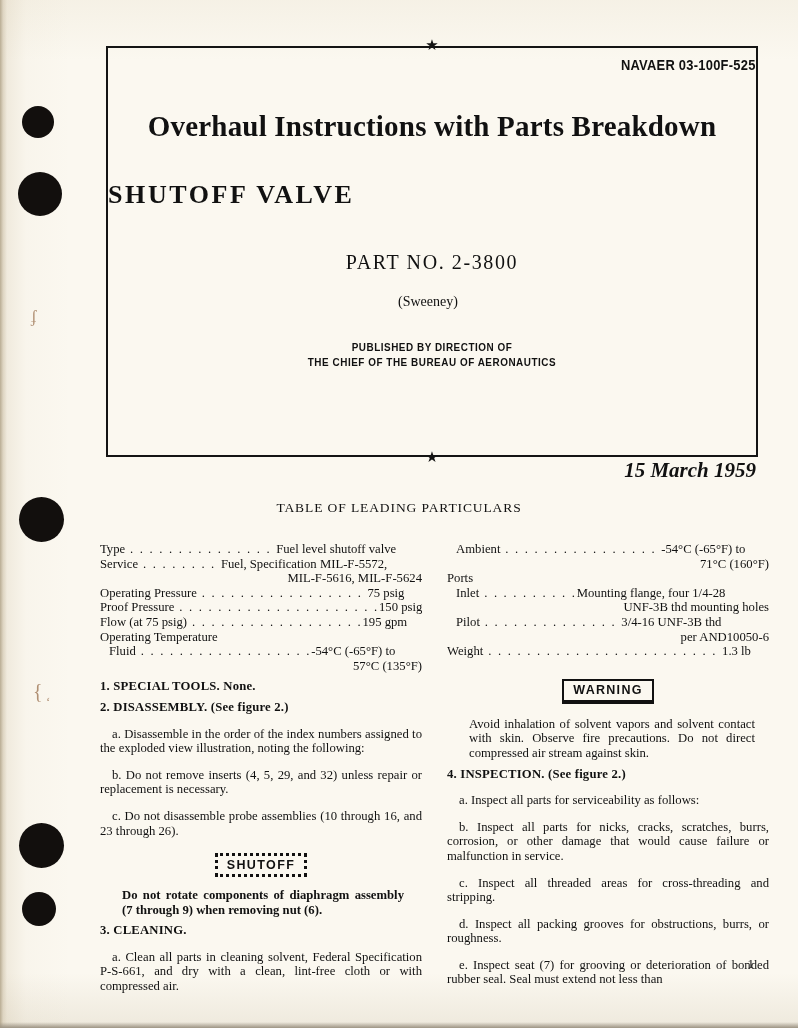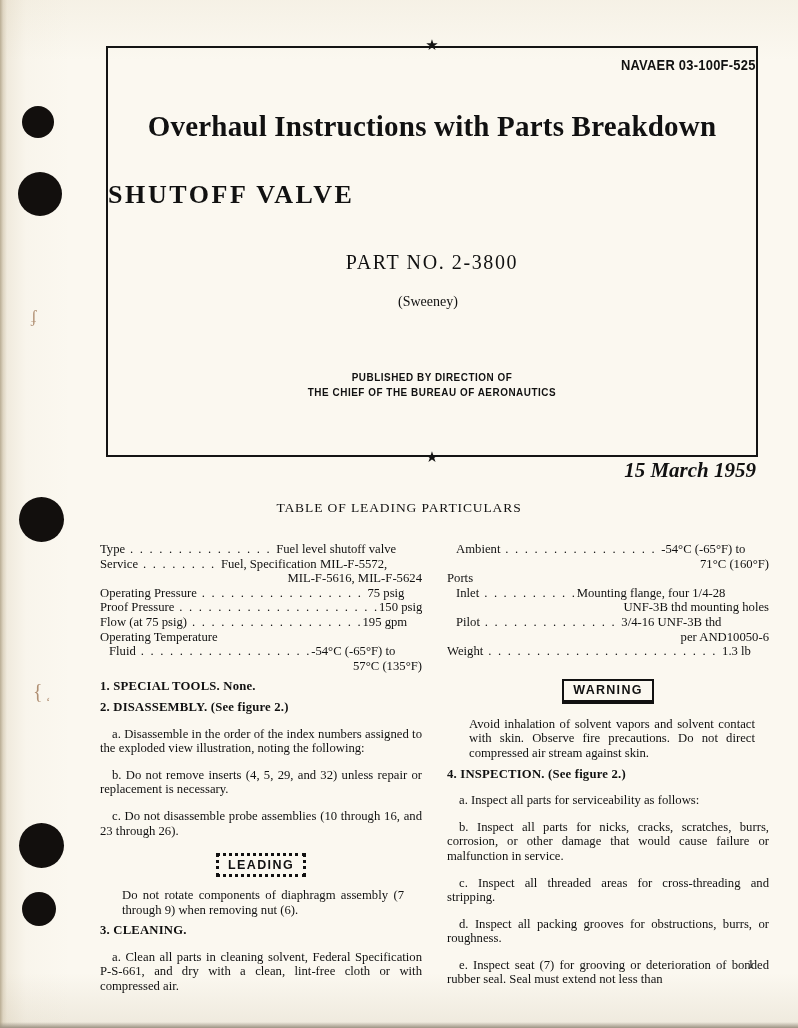--- a/index.html
+++ b/index.html
@@ -121,21 +121,21 @@
   .title-maker {
     position: absolute;
     left: 0; right: 8px;
     top: 246px;
     text-align: center;
     font-size: 14px;
   }
   .pub-block {
     position: absolute;
     left: 0; right: 0;
-    top: 322px;
+    top: 292px;
     text-align: center;
     font-family: "Liberation Sans Narrow", "Liberation Sans", sans-serif;
     font-size: 11px;
     font-weight: bold;
     line-height: 15px;
     letter-spacing: 0.6px;
   }
   .pub-block div { transform: scaleX(0.9); }
 
   
@@ -202,20 +202,21 @@
     font-size: 12.5px;
     font-weight: bold;
     letter-spacing: 1.4px;
     border: 3px dotted #111;
     line-height: 14px;
   }
   .caution-body {
     margin-top: 11px;
     padding: 0 18px 0 22px;
     text-align: justify;
+    font-weight: bold;
   }
 
   
   .warning-wrap {
     text-align: center;
     margin-top: 2px;
   }
   .warning-box {
     display: inline-block;
     padding: 2px 9px 3px 9px;
@@ -295,21 +296,21 @@
       </div>
 
     <div class="sec-head">1.  SPECIAL TOOLS.  None.</div>
     <div class="sec-head">2.  DISASSEMBLY.  (See figure 2.)</div>
 
     <div class="para">a.  Disassemble in the order of the index numbers assigned to the exploded view illustration, noting the following:</div>
     <div class="para">b.  Do not remove inserts (4, 5, 29, and 32) unless repair or replacement is necessary.</div>
     <div class="para">c.  Do not disassemble probe assemblies (10 through 16, and 23 through 26).</div>
 
     <div class="caution-wrap">
-      <span class="caution-box">LEADING</span>
+      <span class="caution-box">SHUTOFF</span>
     </div>
     <div class="caution-body">Do not rotate components of diaphragm assembly (7 through 9) when removing nut (6).</div>
 
     <div class="sec-head">3.  CLEANING.</div>
     <div class="para">a.  Clean all parts in cleaning solvent, Federal Specification P-S-661, and dry with a clean, lint-free cloth or with compressed air.</div>
   </div>
 
   <div class="col col-right">
 
     <div class="plist" id="right-particulars">

